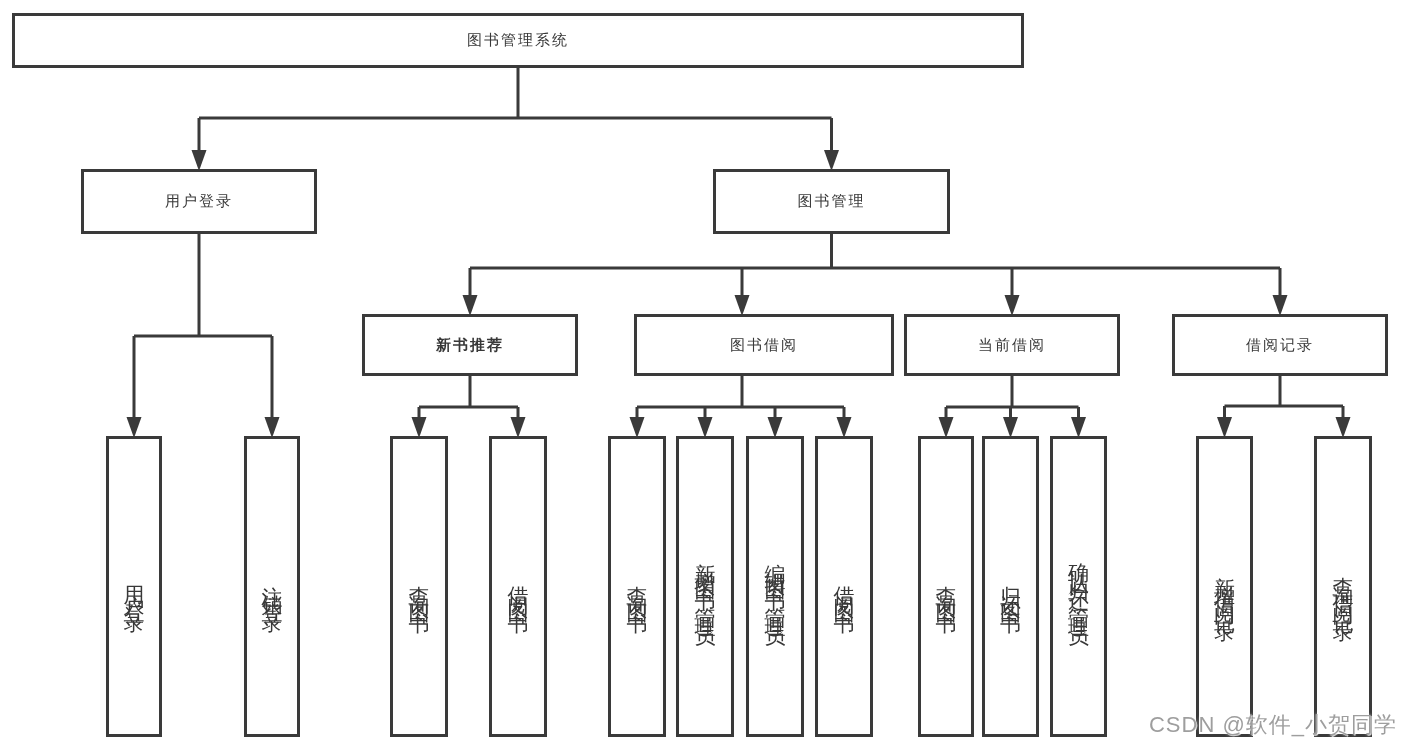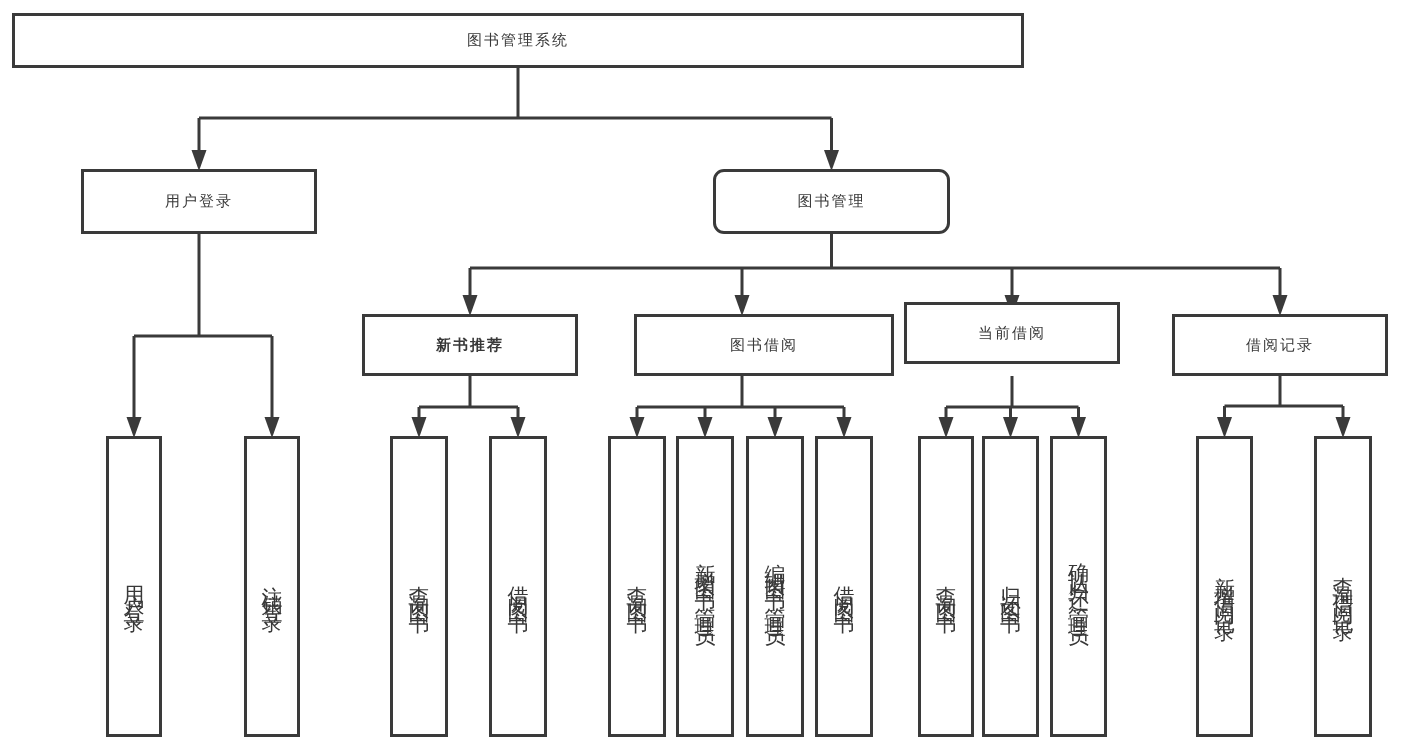--- a/index.html
+++ b/index.html
@@ -74,30 +74,30 @@
       <polygon points="1224.5,438 1217,417 1232,417" fill="#3a3a3a"></polygon>
       <polygon points="1343,438 1335.5,417 1350.5,417" fill="#3a3a3a"></polygon>
     </svg>
   <div id="nodes">
       <div class="node" style="left: 12px; top: 13px; width: 1012px; height: 55px; border-color: rgb(58, 58, 58); color: rgb(56, 56, 56);">
         <span class="lbl">图书管理系统</span>
       </div>
       <div class="node" style="left: 81px; top: 169px; width: 236px; height: 65px; border-color: rgb(58, 58, 58); color: rgb(56, 56, 56);">
         <span class="lbl">用户登录</span>
       </div>
-      <div class="node" style="left: 713px; top: 169px; width: 237px; height: 65px; border-color: rgb(58, 58, 58); color: rgb(56, 56, 56); border-radius: 11px;">
+      <div class="node" style="left: 713px; top: 169px; width: 237px; height: 65px; border-color: rgb(58, 58, 58); color: rgb(56, 56, 56);">
         <span class="lbl">图书管理</span>
       </div>
       <div class="node" style="left: 362px; top: 314px; width: 216px; height: 62px; border-color: rgb(58, 58, 58); color: rgb(56, 56, 56); font-weight: bold;">
         <span class="lbl">新书推荐</span>
       </div>
       <div class="node" style="left: 634px; top: 314px; width: 260px; height: 62px; border-color: rgb(58, 58, 58); color: rgb(56, 56, 56);">
         <span class="lbl">图书借阅</span>
       </div>
-      <div class="node" style="left: 904px; top: 302px; width: 216px; height: 62px; border-color: rgb(58, 58, 58); color: rgb(56, 56, 56);">
+      <div class="node" style="left: 904px; top: 314px; width: 216px; height: 62px; border-color: rgb(58, 58, 58); color: rgb(56, 56, 56);">
         <span class="lbl">当前借阅</span>
       </div>
       <div class="node" style="left: 1172px; top: 314px; width: 216px; height: 62px; border-color: rgb(58, 58, 58); color: rgb(56, 56, 56);">
         <span class="lbl">借阅记录</span>
       </div>
       <div class="node v" style="left: 106px; top: 436px; width: 56px; height: 301px; border-color: rgb(58, 58, 58); color: rgb(56, 56, 56);">
         <span class="lbl">用户登录</span>
       </div>
       <div class="node v" style="left: 244px; top: 436px; width: 56px; height: 301px; border-color: rgb(58, 58, 58); color: rgb(56, 56, 56);">
         <span class="lbl">注销登录</span>
@@ -129,13 +129,14 @@
       <div class="node v" style="left: 1050px; top: 436px; width: 57px; height: 301px; border-color: rgb(58, 58, 58); color: rgb(56, 56, 56);">
         <span class="lbl">确认归还（管理员）</span>
       </div>
       <div class="node v" style="left: 1196px; top: 436px; width: 57px; height: 301px; border-color: rgb(58, 58, 58); color: rgb(56, 56, 56);">
         <span class="lbl">新增借阅记录</span>
       </div>
       <div class="node v" style="left: 1314px; top: 436px; width: 58px; height: 301px; border-color: rgb(58, 58, 58); color: rgb(56, 56, 56);">
         <span class="lbl">查询借阅记录</span>
       </div>
     </div>
+  <span id="watermark" style="color: rgb(158, 158, 158);">CSDN @软件_小贺同学</span>
 </div>
 
 </body></html>

